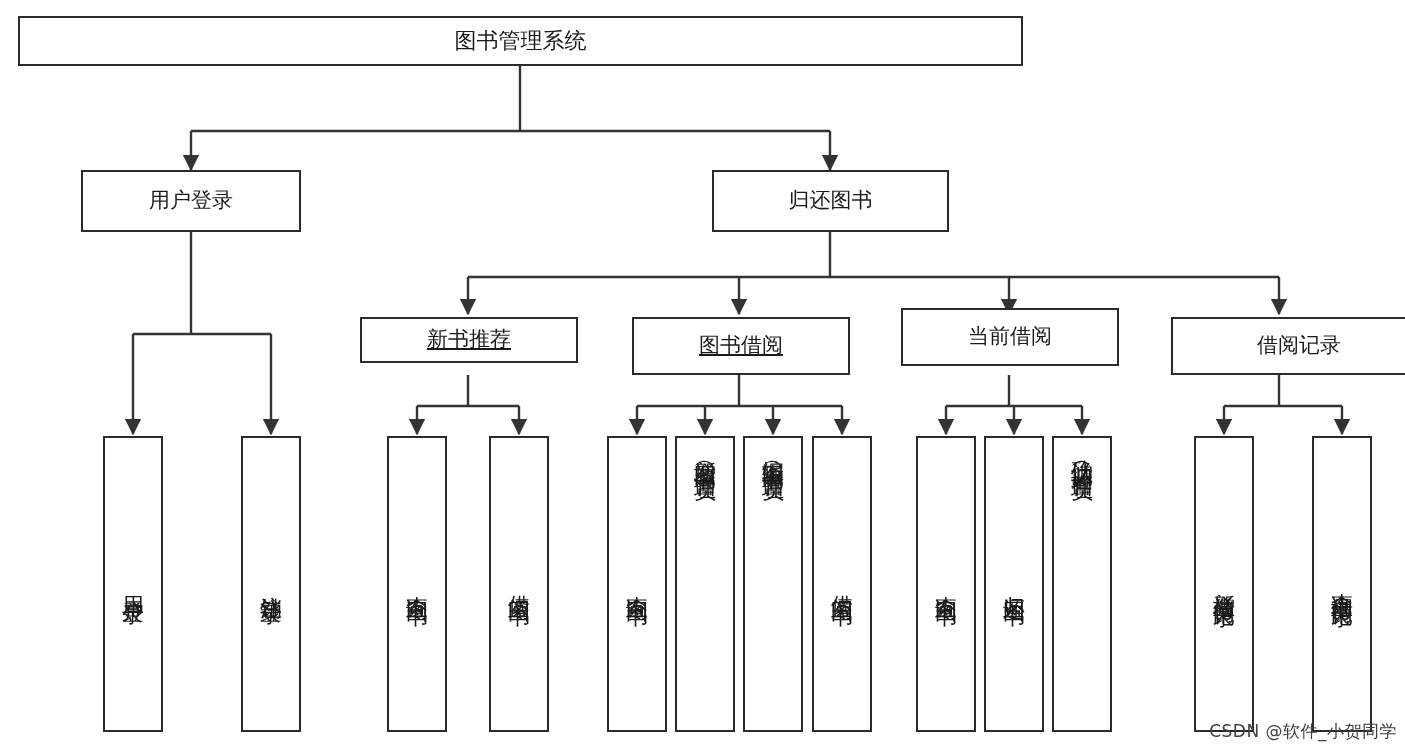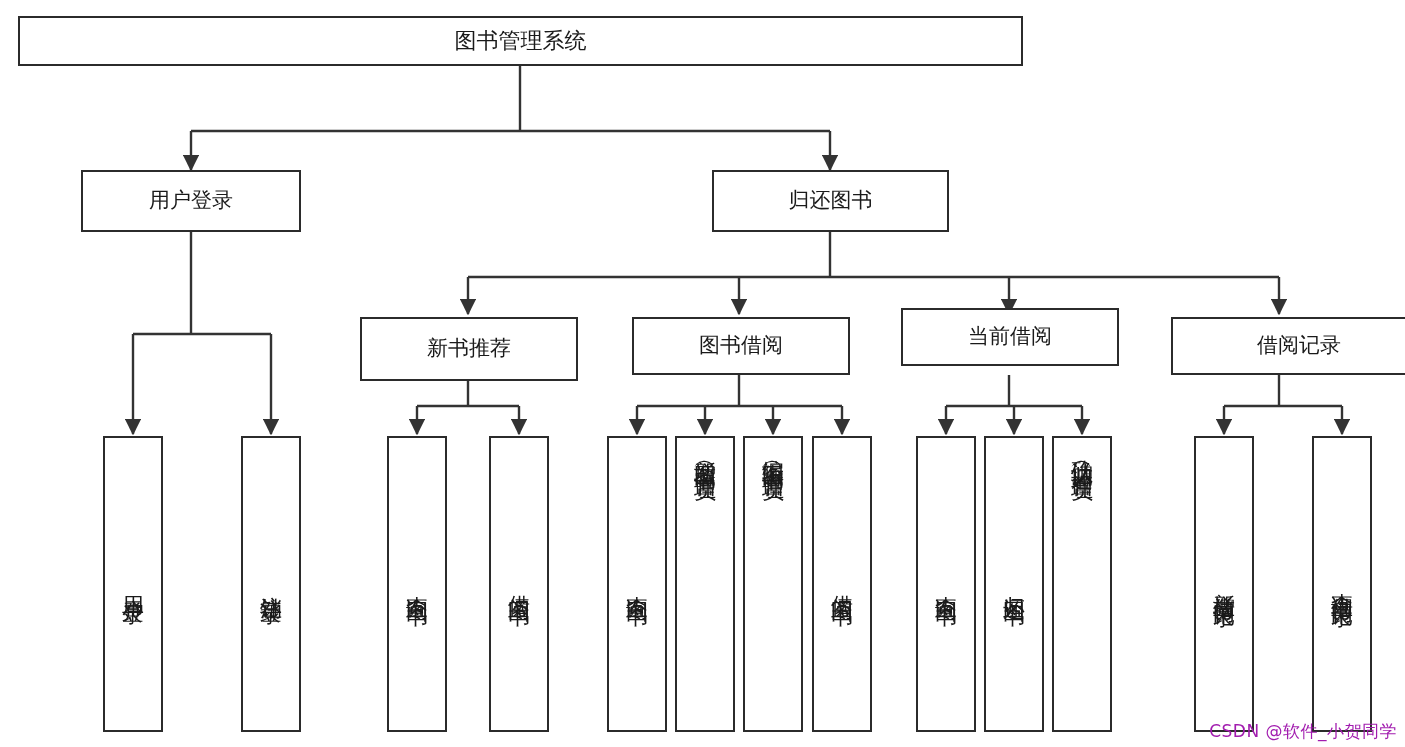--- a/index.html
+++ b/index.html
@@ -60,21 +60,21 @@
   }
   .node.leaf.centered {
     align-items: center;
     padding-top: 0;
   }
   #watermark {
     position: absolute;
     right: 8px;
     bottom: 4px;
     font-size: 17px;
-    color: #a21caf;
+    color: #404040;
     letter-spacing: 0.5px;
     z-index: 6;
     white-space: nowrap;
   }
 </style>
 </head>
 <body>
 
 <div id="diagram-root">
 
@@ -132,24 +132,24 @@
     <span class="node-label">图书管理系统</span>
   </div>
 
   <div class="node level1" style="left:81px; top:170px; width:220px; height:62px;">
     <span class="node-label">用户登录</span>
   </div>
   <div class="node level1" style="left:712px; top:170px; width:237px; height:62px;">
     <span class="node-label">归还图书</span>
   </div>
 
-  <div class="node level2" style="left:360px; top:317px; width:218px; height:64px;">
+  <div class="node level2" style="left:360px; top:317px; width:218px; height:46px;text-decoration:underline;">
     <span class="node-label">新书推荐</span>
   </div>
-  <div class="node level2" style="left:632px; top:317px; width:218px; height:58px;">
+  <div class="node level2" style="left:632px; top:317px; width:218px; height:58px;text-decoration:underline;">
     <span class="node-label">图书借阅</span>
   </div>
   <div class="node level2" style="left:901px; top:308px; width:218px; height:58px;">
     <span class="node-label">当前借阅</span>
   </div>
   <div class="node level2" style="left:1171px; top:317px; width:256px; height:58px;">
     <span class="node-label">借阅记录</span>
   </div>
 
   <div class="node leaf centered" style="left:103px; top:436px; width:60px; height:296px;">

